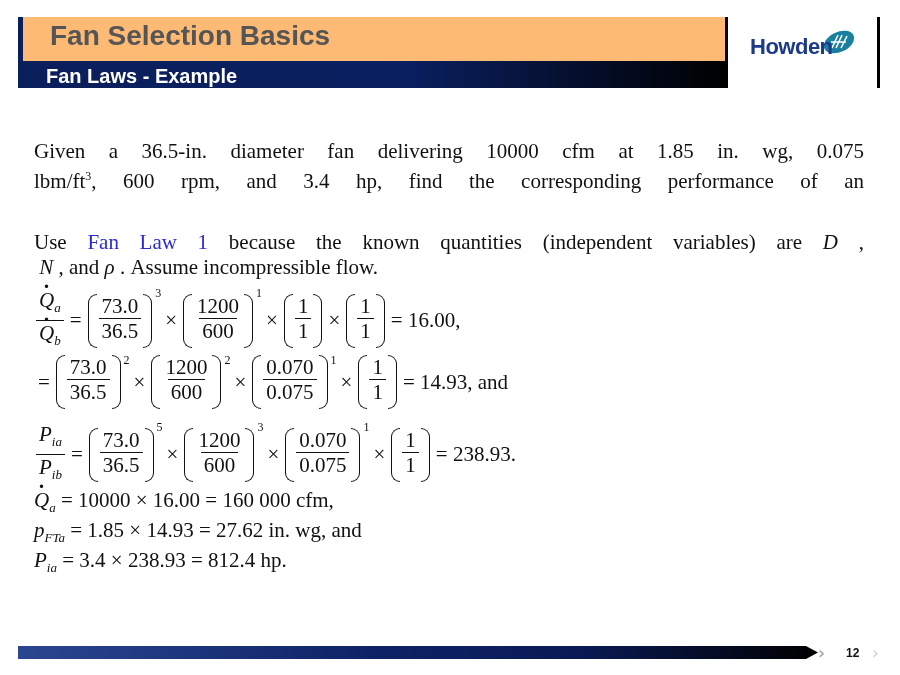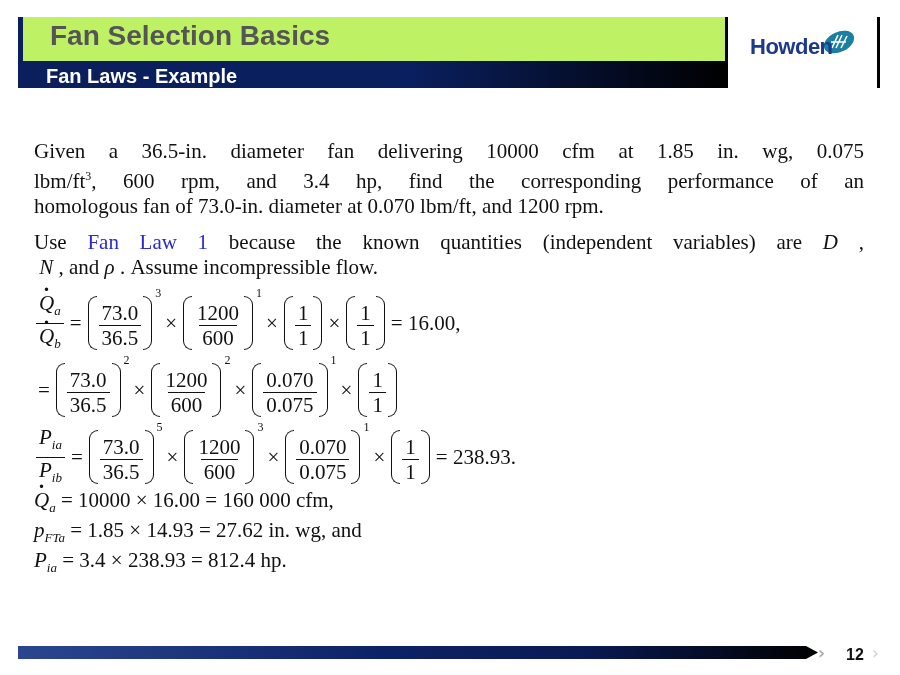--- a/index.html
+++ b/index.html
@@ -1,18 +1,18 @@
 <!DOCTYPE html>
 <html><head>
 <meta charset="utf-8">
 <style>
   html, body { margin: 0; padding: 0; background: #ffffff; }
   body { width: 900px; height: 675px; position: relative; overflow: hidden; font-family: "Liberation Serif", serif; color: #111; }
 
-  .hdr-gray { position: absolute; left: 18px; top: 17px; width: 710px; height: 44px; background: #bef264; border-left: 5px solid #0b1f5c; border-right: 3px solid #000; box-sizing: border-box; }
+  .hdr-gray { position: absolute; left: 18px; top: 17px; width: 710px; height: 44px; background: #fdba74; border-left: 5px solid #0b1f5c; border-right: 3px solid #000; box-sizing: border-box; }
   .hdr-title { position: absolute; left: 27px; top: 3px; font-family: "Liberation Sans", sans-serif; font-weight: bold; font-size: 28px; color: #555555; white-space: nowrap; }
   .hdr-navy { position: absolute; left: 18px; top: 61px; width: 710px; height: 27px; background: linear-gradient(to right, #0b1f5c 0%, #0a1f5f 55%, #000000 100%); }
   .hdr-sub { position: absolute; left: 28px; top: 4px; font-family: "Liberation Sans", sans-serif; font-weight: bold; font-size: 20px; color: #ffffff; white-space: nowrap; }
 
   .logo { position: absolute; left: 748px; top: 28px; width: 112px; height: 56px; }
   .logo-word { position: absolute; left: 2px; top: 6px; font-family: "Liberation Sans", sans-serif; font-weight: bold; font-size: 22px; color: #1d3a8a; letter-spacing: -0.5px; }
   .logo-badge { position: absolute; left: 74px; top: 2px; width: 34px; height: 24px; }
   .vline { position: absolute; left: 877px; top: 17px; width: 3px; height: 71px; background: #000; }
 
   .para { position: absolute; left: 34px; width: 830px; font-size: 21px; line-height: 25px; text-align: justify; }
@@ -22,38 +22,38 @@
   .it { font-style: italic; }
 
   .eq { position: absolute; left: 34px; display: flex; align-items: center; font-size: 21px; white-space: nowrap; }
   .eq1 { top: 288px; }
   .eq2 { top: 355px; }
   .eq3 { top: 422px; }
   .frac { display: inline-flex; flex-direction: column; align-items: center; margin: 0 2px; }
   .frac .num { padding: 0 3px; line-height: 24px; }
   .frac .den { padding: 0 3px; line-height: 24px; border-top: 1.5px solid #111; }
   .lhs .num, .lhs .den { font-style: italic; }
-  .paren { display: inline-flex; align-items: flex-end; position: relative; margin: 8px 2px; }
+  .paren { display: inline-flex; align-items: flex-start; position: relative; margin: 0 2px; }
   .paren::before, .paren::after { content: ""; display: block; width: 8px; height: 52px; border: 1.5px solid #111; }
   .paren::before { border-right: none; border-radius: 10px 0 0 10px; }
   .paren::after { border-left: none; border-radius: 0 10px 10px 0; }
   .sup { font-size: 12px; align-self: flex-start; margin-top: -2px; margin-left: 1px; }
   .op { margin: 0 4px; }
   .sub { font-size: 13px; font-style: italic; vertical-align: -5px; }
   .dot { position: relative; display: inline-block; }
   .dot::before { content: "·"; position: absolute; left: 4px; top: -14px; font-weight: bold; font-style: normal; }
 
   .res { position: absolute; left: 34px; font-size: 21px; white-space: nowrap; }
   .r1 { top: 488px; }
   .r2 { top: 518px; }
   .r3 { top: 548px; }
 
   .footer-bar { position: absolute; left: 18px; top: 646px; width: 800px; height: 13px; background: linear-gradient(to right, #2b4690 0%, #0d2266 45%, #0a1a55 70%, #000000 100%); clip-path: polygon(0 0, 98.5% 0, 100% 50%, 98.5% 100%, 0 100%); }
   .chev1 { position: absolute; left: 818px; top: 643px; font-family: "DejaVu Sans", sans-serif; font-size: 17px; color: #a8a8a8; font-weight: bold; }
-  .pagenum { position: absolute; left: 846px; top: 646px; font-family: "Liberation Sans", sans-serif; font-weight: bold; font-size: 16px; color: #111; }
+  .pagenum { position: absolute; left: 846px; top: 646px; font-family: "Liberation Sans", sans-serif; font-weight: bold; font-size: 12px; color: #111; }
   .chev2 { position: absolute; left: 872px; top: 643px; font-family: "DejaVu Sans", sans-serif; font-size: 17px; color: #cfcfcf; }
 </style>
 </head>
 <body>
 
 <div class="hdr-gray">
   <div class="hdr-title">Fan Selection Basics</div>
 </div>
 <div class="hdr-navy">
   <div class="hdr-sub">Fan Laws - Example</div>
@@ -64,21 +64,20 @@
     <ellipse cx="17" cy="12" rx="16" ry="10" transform="rotate(-25 17 12)" fill="#1b7fa0"></ellipse>
     <path d="M10 18 L16 5 M14 18 L20 5 M9 12 L24 12 M19 18 L25 6" stroke="#ffffff" stroke-width="1.6" fill="none"></path>
   </svg>
   <div class="logo-word">Howden</div>
 </div>
 <div class="vline"></div>
 
 <div class="para p1">
   <div style="text-align:justify;text-align-last:justify;">Given a 36.5-in. diameter fan delivering 10000 cfm at 1.85 in. wg, 0.075</div>
   <div style="text-align:justify;text-align-last:justify;"><span>lbm/ft</span><sup style="font-size:12px;">3</sup><span>, 600 rpm, and 3.4 hp, find the corresponding performance of an</span></div>
-  <div>homologous fan of 73.0-in. diameter at 0.070 lbm/ft, and 1200 rpm.</div>
 </div>
 
 <div class="para p2">
   <div style="text-align:justify;text-align-last:justify;"><span>Use </span><span class="link">Fan Law 1</span><span> because the known quantities (independent variables) are </span><span class="it">D</span><span> ,</span></div>
   <div>&nbsp;<span class="it">N</span><span> , and </span><span class="it">ρ</span><span> .  Assume incompressible flow.</span></div>
 </div>
 
 <div class="eq eq1">
   <span class="frac lhs">
     <span class="num"><span class="dot">Q</span><span class="sub">a</span></span>
@@ -142,20 +141,21 @@
       </span>
     </span>
     <span class="sup">1</span>
   <span class="op">×</span>
   <span class="paren">
       <span class="frac">
         <span class="num">1</span>
         <span class="den">1</span>
       </span>
     </span>
+  <span class="op">= 14.93, and</span>
 </div>
 
 <div class="eq eq3">
   <span class="frac lhs">
     <span class="num"><span>P</span><span class="sub">ia</span></span>
     <span class="den"><span>P</span><span class="sub">ib</span></span>
   </span>
   <span class="op">=</span>
   <span class="paren">
       <span class="frac">

